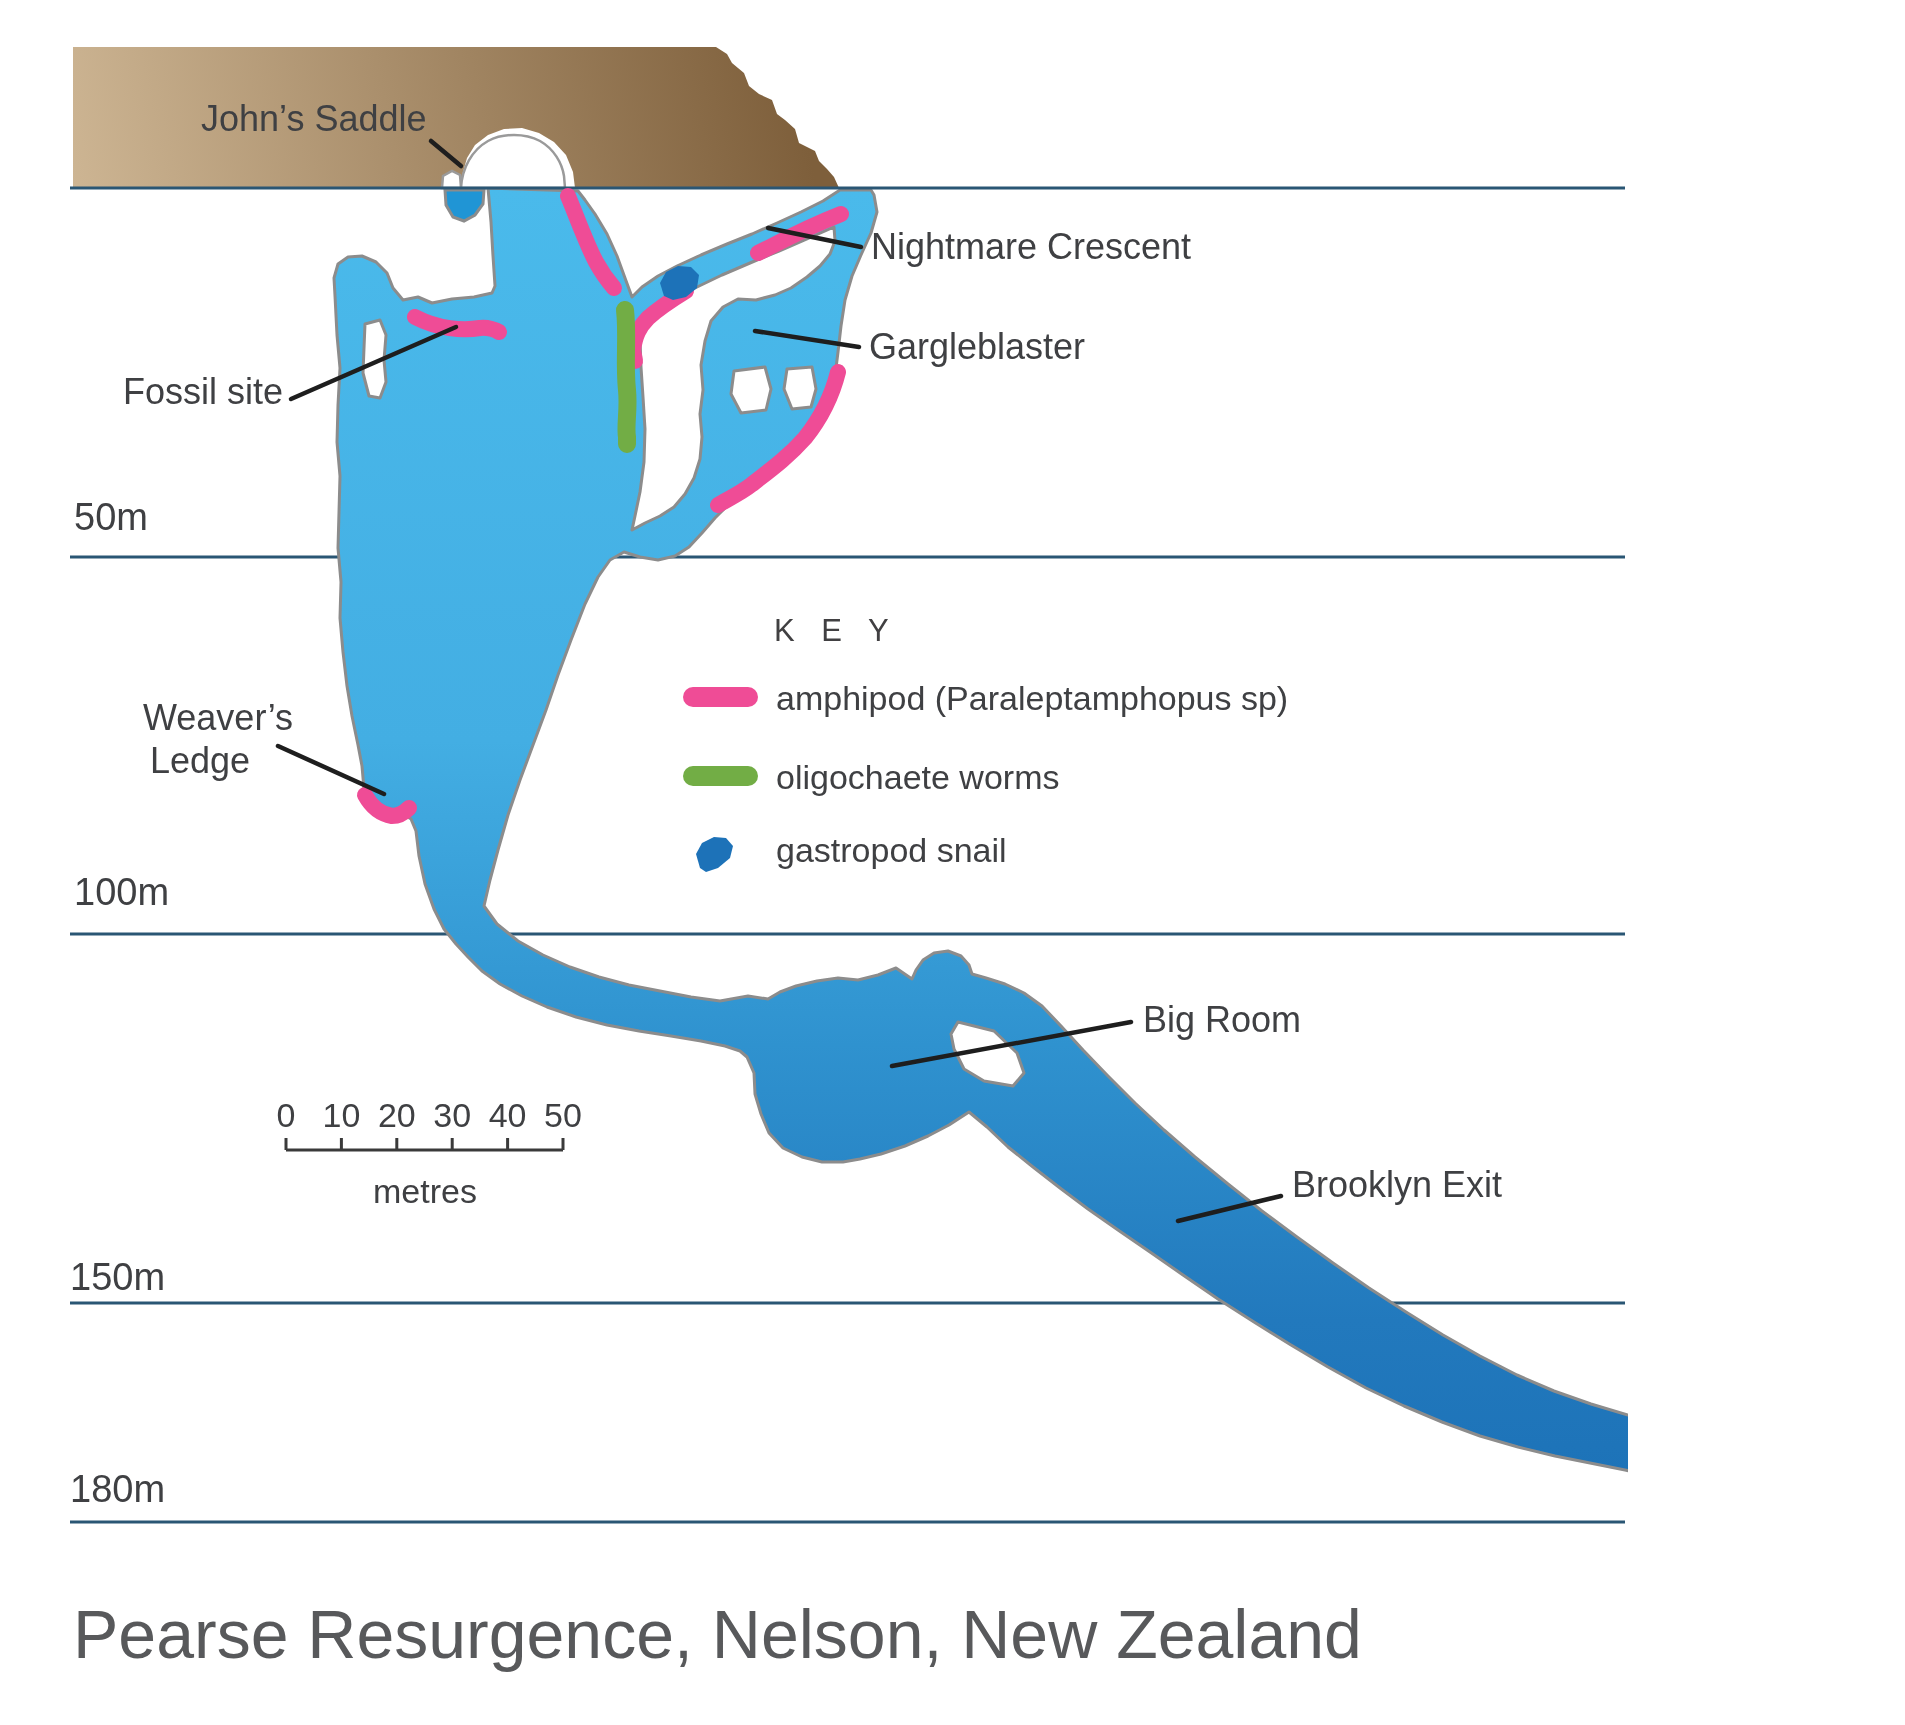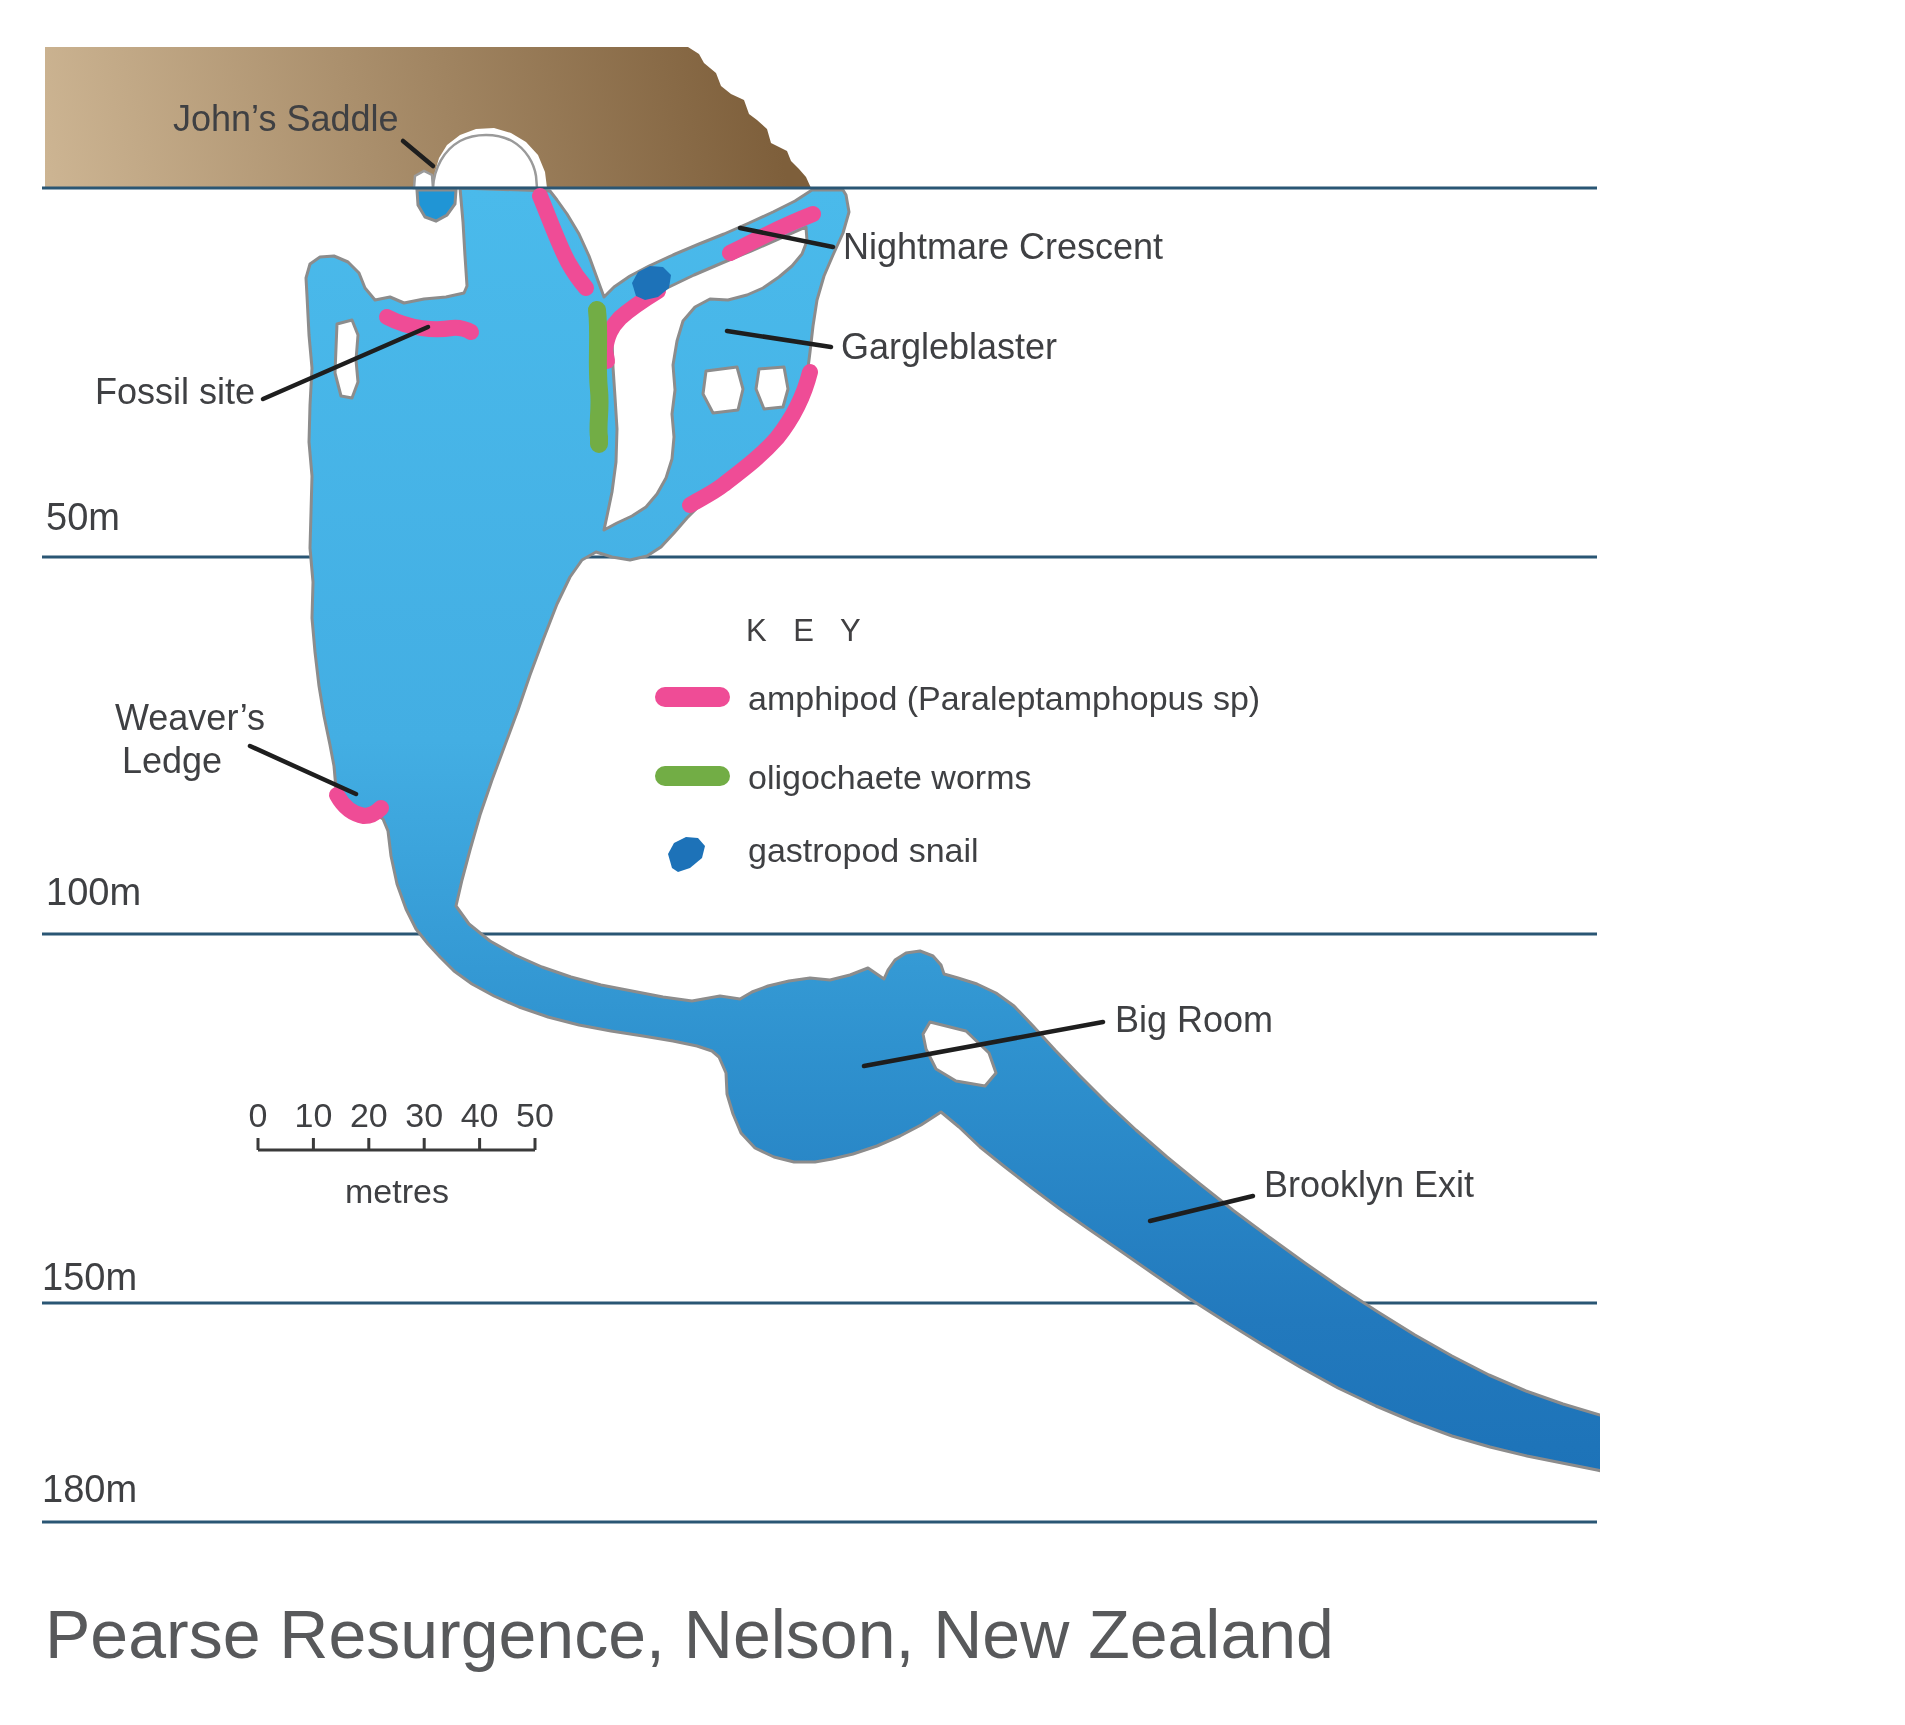--- a/index.html
+++ b/index.html
@@ -1,16 +1,16 @@
 <!DOCTYPE html>
 <html><head>
 <meta charset="utf-8">
 <style>
   html,body{margin:0;padding:0;background:#ffffff;}
-  .stage{position:relative;width:1600px;height:1725px;background:#ffffff;overflow:hidden;}
+  .stage{position:relative;width:1600px;height:1725px;background:#ffffff;overflow:hidden;padding-left:28px;}
   svg{display:block;}
   text{font-family:"Liberation Sans","DejaVu Sans",sans-serif;fill:#3f4043;}
   .lbl{font-size:36px;}
   .depth{font-size:38px;}
   .keyhead{font-size:31px;letter-spacing:9px;fill:#414042;}
   .keytxt{font-size:34px;}
   .scalenum{font-size:34px;text-anchor:middle;}
   .scaleunit{font-size:34px;text-anchor:middle;}
   .title{font-size:68px;fill:#58595b;}
   .leader{stroke:#1e1e1e;stroke-width:4.5;stroke-linecap:round;fill:none;}

